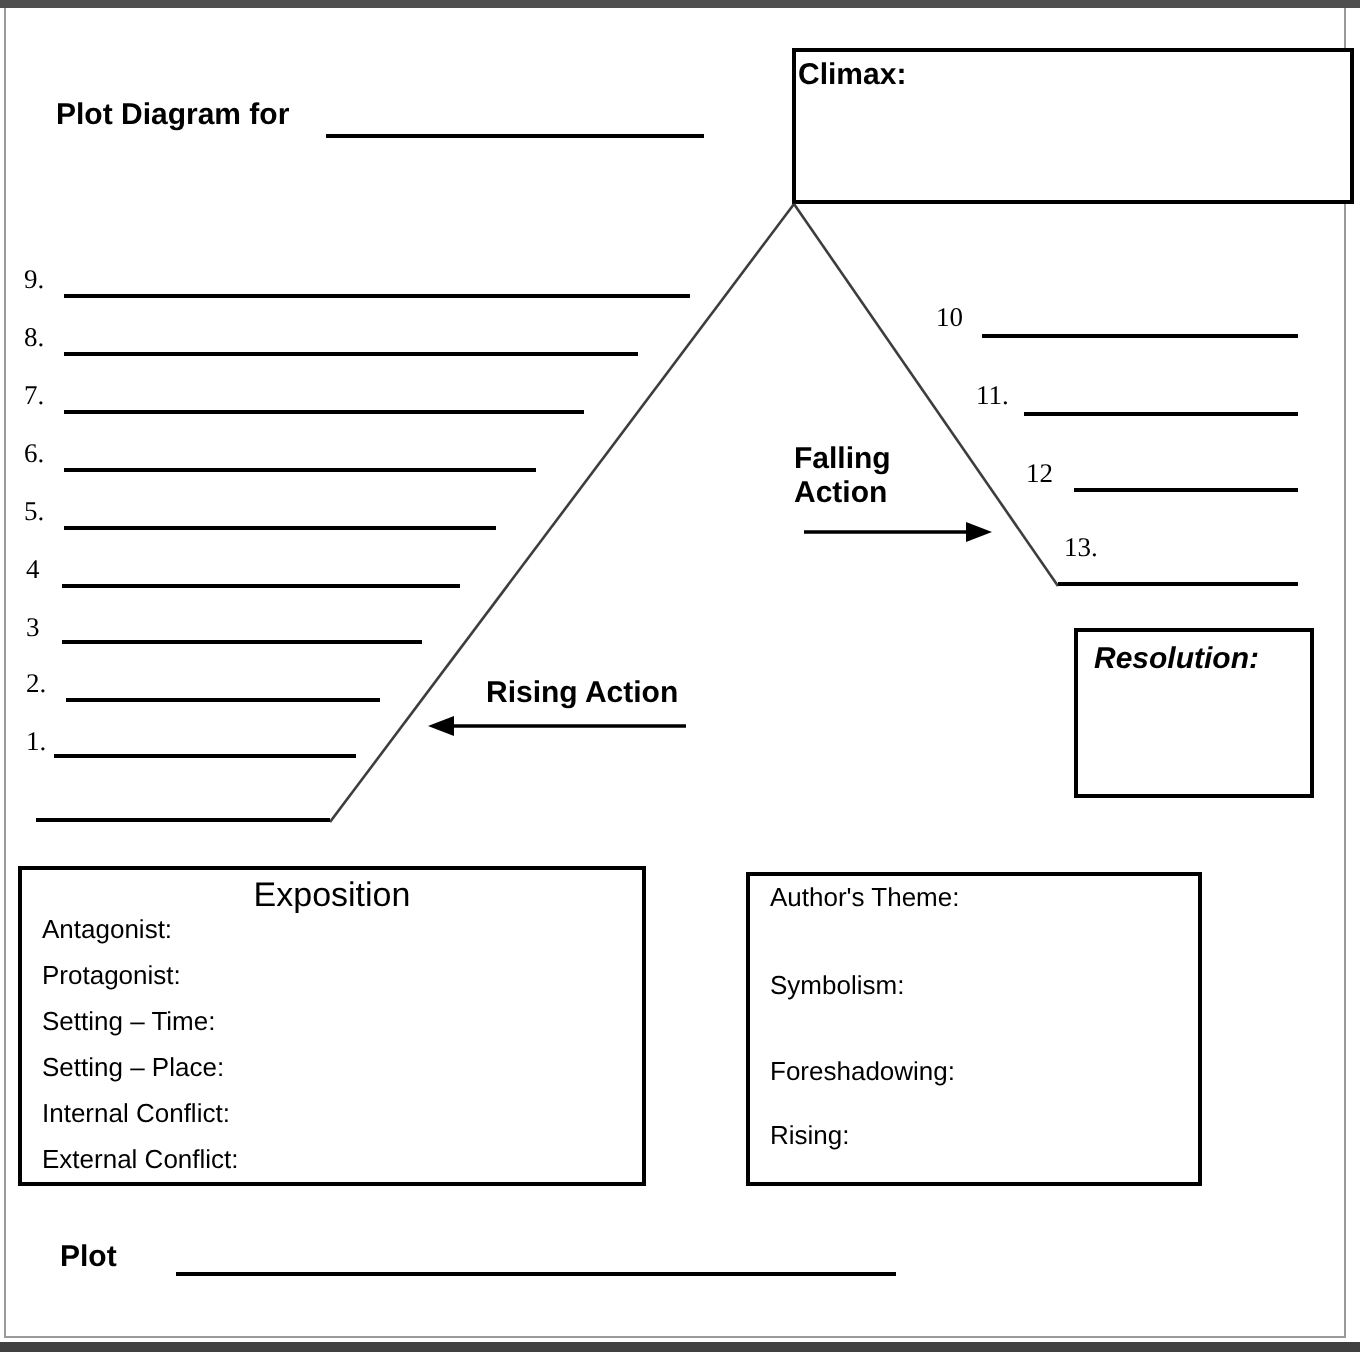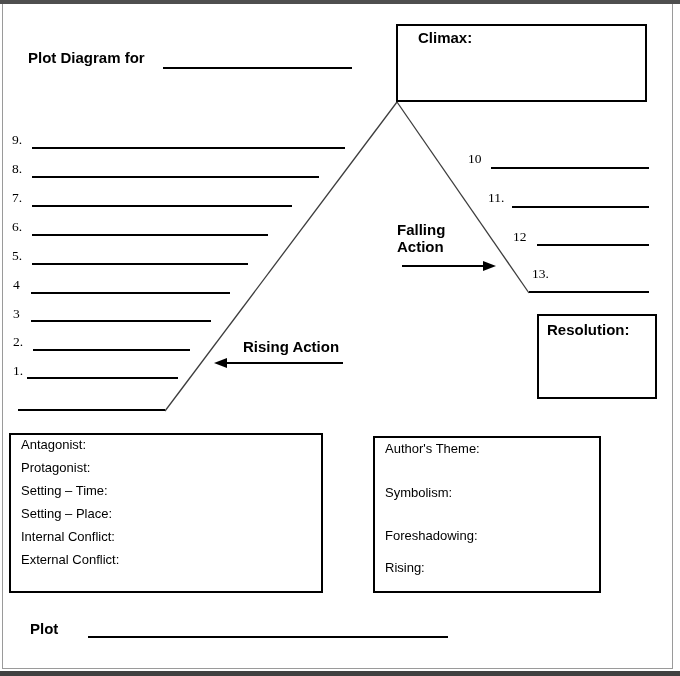--- a/index.html
+++ b/index.html
@@ -13,22 +13,22 @@
   .stage{position:relative;width:680px;height:676px;background:#ffffff;overflow:hidden;}
   .bar-top{position:absolute;left:0;top:0;width:680px;height:4px;background:var(--top-bar);}
   .bar-bottom{position:absolute;left:0;top:671px;width:680px;height:5px;background:var(--bottom-bar);}
   .page-frame{position:absolute;left:2px;top:3px;width:671px;height:666px;border:1px solid var(--page-border);box-sizing:border-box;}
 
   .bold-label{position:absolute;font-weight:bold;font-size:15px;color:var(--ink);white-space:nowrap;}
   #page-title{left:28px;top:49px;}
   .title-underline{position:absolute;left:163px;top:50px;width:189px;height:17px;border-bottom:2px solid var(--ink);}
 
   .box{position:absolute;border:2px solid var(--ink);box-sizing:border-box;background:#fff;}
-  #climax-box{left:396px;top:24px;width:251px;height:78px;padding:3px 0 0 20px;}
-  #resolution-box{left:537px;top:314px;width:120px;height:85px;padding:5px 0 14px 8px;}
+  #climax-box{left:396px;top:24px;width:281px;height:78px;padding:3px 0 0 1px;}
+  #resolution-box{left:537px;top:314px;width:120px;height:85px;padding:5px 0 14px 8px;font-style:italic;}
   .box-label{font-weight:bold;font-size:15px;color:var(--ink);}
 
   .serif-num{position:absolute;font-family:"Liberation Serif",serif;font-size:13.5px;color:var(--ink);white-space:nowrap;}
   .blank-line{position:absolute;height:2px;background:var(--ink);}
 
   
   #l9n{left:12px;top:132px}  #l9{left:32px;top:147px;width:313px}
   #l8n{left:12px;top:161px}  #l8{left:32px;top:176px;width:287px}
   #l7n{left:12px;top:190px}  #l7{left:32px;top:205px;width:260px}
   #l6n{left:12px;top:219px}  #l6{left:32px;top:234px;width:236px}
@@ -124,20 +124,21 @@
   <span class="serif-num" id="r12n">12</span>
     <div class="blank-line" id="r12"></div>
   <span class="serif-num" id="r13n">13.</span>
     <div class="blank-line" id="r13"></div>
 
   <div class="box" id="resolution-box">
     <span class="box-label">Resolution:</span>
   </div>
 
   <div class="box" id="exposition-box">
+    <div id="exposition-title">Exposition</div>
     <div class="exp-item">Antagonist:</div>
     <div class="exp-item">Protagonist:</div>
     <div class="exp-item">Setting – Time:</div>
     <div class="exp-item">Setting – Place:</div>
     <div class="exp-item">Internal Conflict:</div>
     <div class="exp-item">External Conflict:</div>
   </div>
 
   <div class="box" id="theme-box">
     <div class="theme-item" id="theme-0">Author's Theme:</div>

